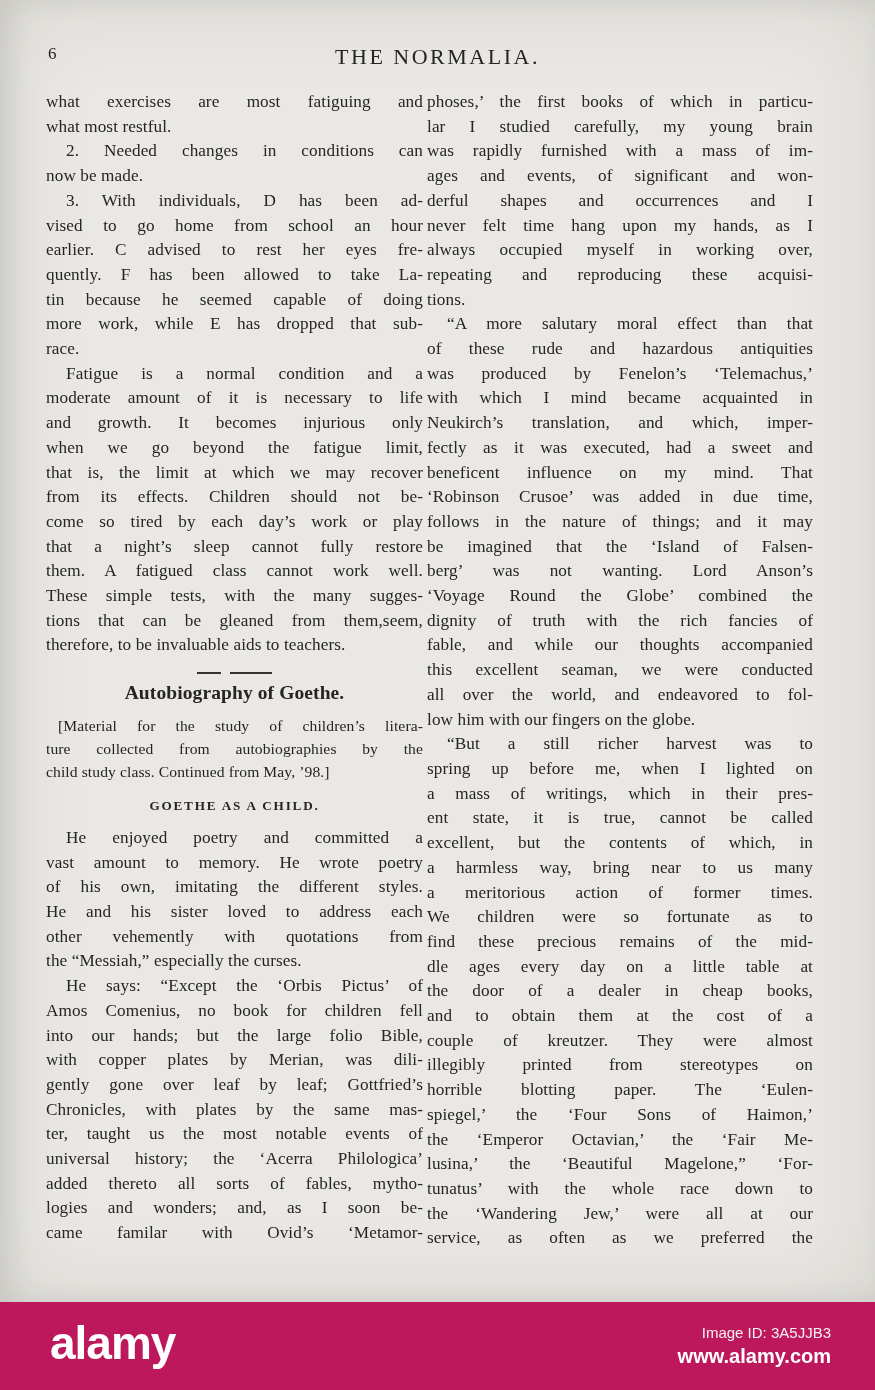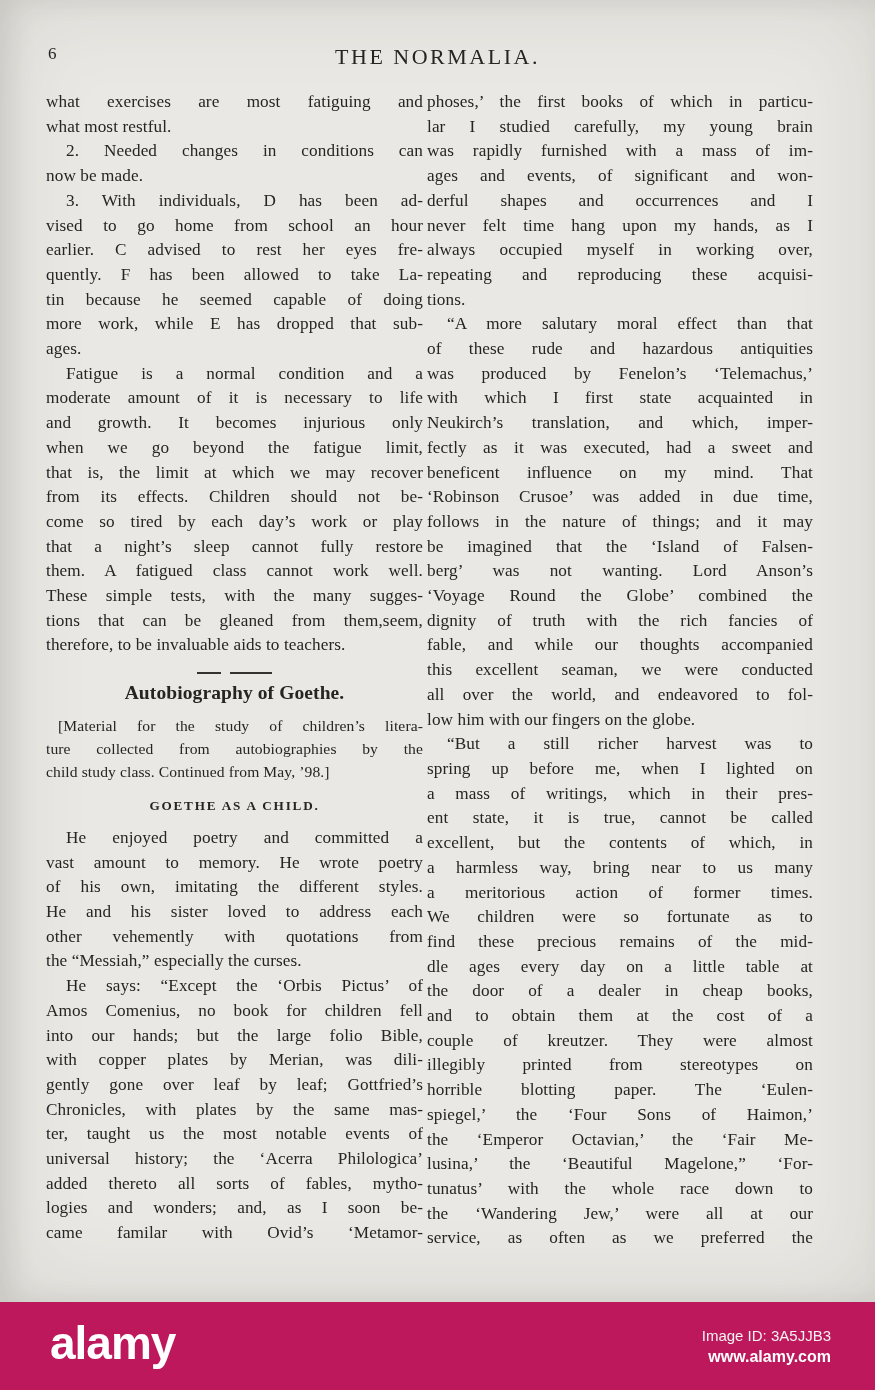--- a/index.html
+++ b/index.html
@@ -46,21 +46,21 @@
   .wm-bar {
     position:absolute; left:0; bottom:0; width:875px; height:88px;
     background:#be185d; color:#fff;
     font-family:"Liberation Sans", sans-serif;
     display:flex; align-items:center; justify-content:space-between;
     padding:0 44px 0 50px;
   }
   .wm-logo { font-size:46px; font-weight:bold; letter-spacing:-1px; line-height:1; padding-bottom:6px; }
   .wm-right { text-align:right; }
   .wm-id  { font-size:15px; color:#f2f2f2; margin-bottom:4px; }
-  .wm-url { font-size:16px; font-weight:bold; }
+  .wm-url { font-size:20px; font-weight:bold; }
 </style>
 </head>
 <body>
 
 <div class="scan">
   <div class="paper">
 
     <div class="header">
       <div class="page-number">6</div>
       <div class="journal-title">THE NORMALIA.</div>
@@ -73,21 +73,21 @@
             <div class="line">what exercises are most fatiguing and</div>
             <div class="line e">what most restful.</div>
             <div class="line i">2. Needed changes in conditions can</div>
             <div class="line e">now be made.</div>
             <div class="line i">3. With individuals, D has been ad-</div>
             <div class="line">vised to go home from school an hour</div>
             <div class="line">earlier. C advised to rest her eyes fre-</div>
             <div class="line">quently. F has been allowed to take La-</div>
             <div class="line">tin because he seemed capable of doing</div>
             <div class="line">more work, while E has dropped that sub-</div>
-            <div class="line e">ages.</div>
+            <div class="line e">race.</div>
             <div class="line i">Fatigue is a normal condition and a</div>
             <div class="line">moderate amount of it is necessary to life</div>
             <div class="line">and growth. It becomes injurious only</div>
             <div class="line">when we go beyond the fatigue limit,</div>
             <div class="line">that is, the limit at which we may recover</div>
             <div class="line">from its effects. Children should not be-</div>
             <div class="line">come so tired by each day’s work or play</div>
             <div class="line">that a night’s sleep cannot fully restore</div>
             <div class="line">them. A fatigued class cannot work well.</div>
             <div class="line">These simple tests, with the many sugges-</div>
@@ -138,21 +138,21 @@
             <div class="line">was rapidly furnished with a mass of im-</div>
             <div class="line">ages and events, of significant and won-</div>
             <div class="line">derful shapes and occurrences and I</div>
             <div class="line">never felt time hang upon my hands, as I</div>
             <div class="line">always occupied myself in working over,</div>
             <div class="line">repeating and reproducing these acquisi-</div>
             <div class="line e">tions.</div>
             <div class="line i">“A more salutary moral effect than that</div>
             <div class="line">of these rude and hazardous antiquities</div>
             <div class="line">was produced by Fenelon’s ‘Telemachus,’</div>
-            <div class="line">with which I first state acquainted in</div>
+            <div class="line">with which I mind became acquainted in</div>
             <div class="line">Neukirch’s translation, and which, imper-</div>
             <div class="line">fectly as it was executed, had a sweet and</div>
             <div class="line">beneficent influence on my mind. That</div>
             <div class="line">‘Robinson Crusoe’ was added in due time,</div>
             <div class="line">follows in the nature of things; and it may</div>
             <div class="line">be imagined that the ‘Island of Falsen-</div>
             <div class="line">berg’ was not wanting. Lord Anson’s</div>
             <div class="line">‘Voyage Round the Globe’ combined the</div>
             <div class="line">dignity of truth with the rich fancies of</div>
             <div class="line">fable, and while our thoughts accompanied</div>

